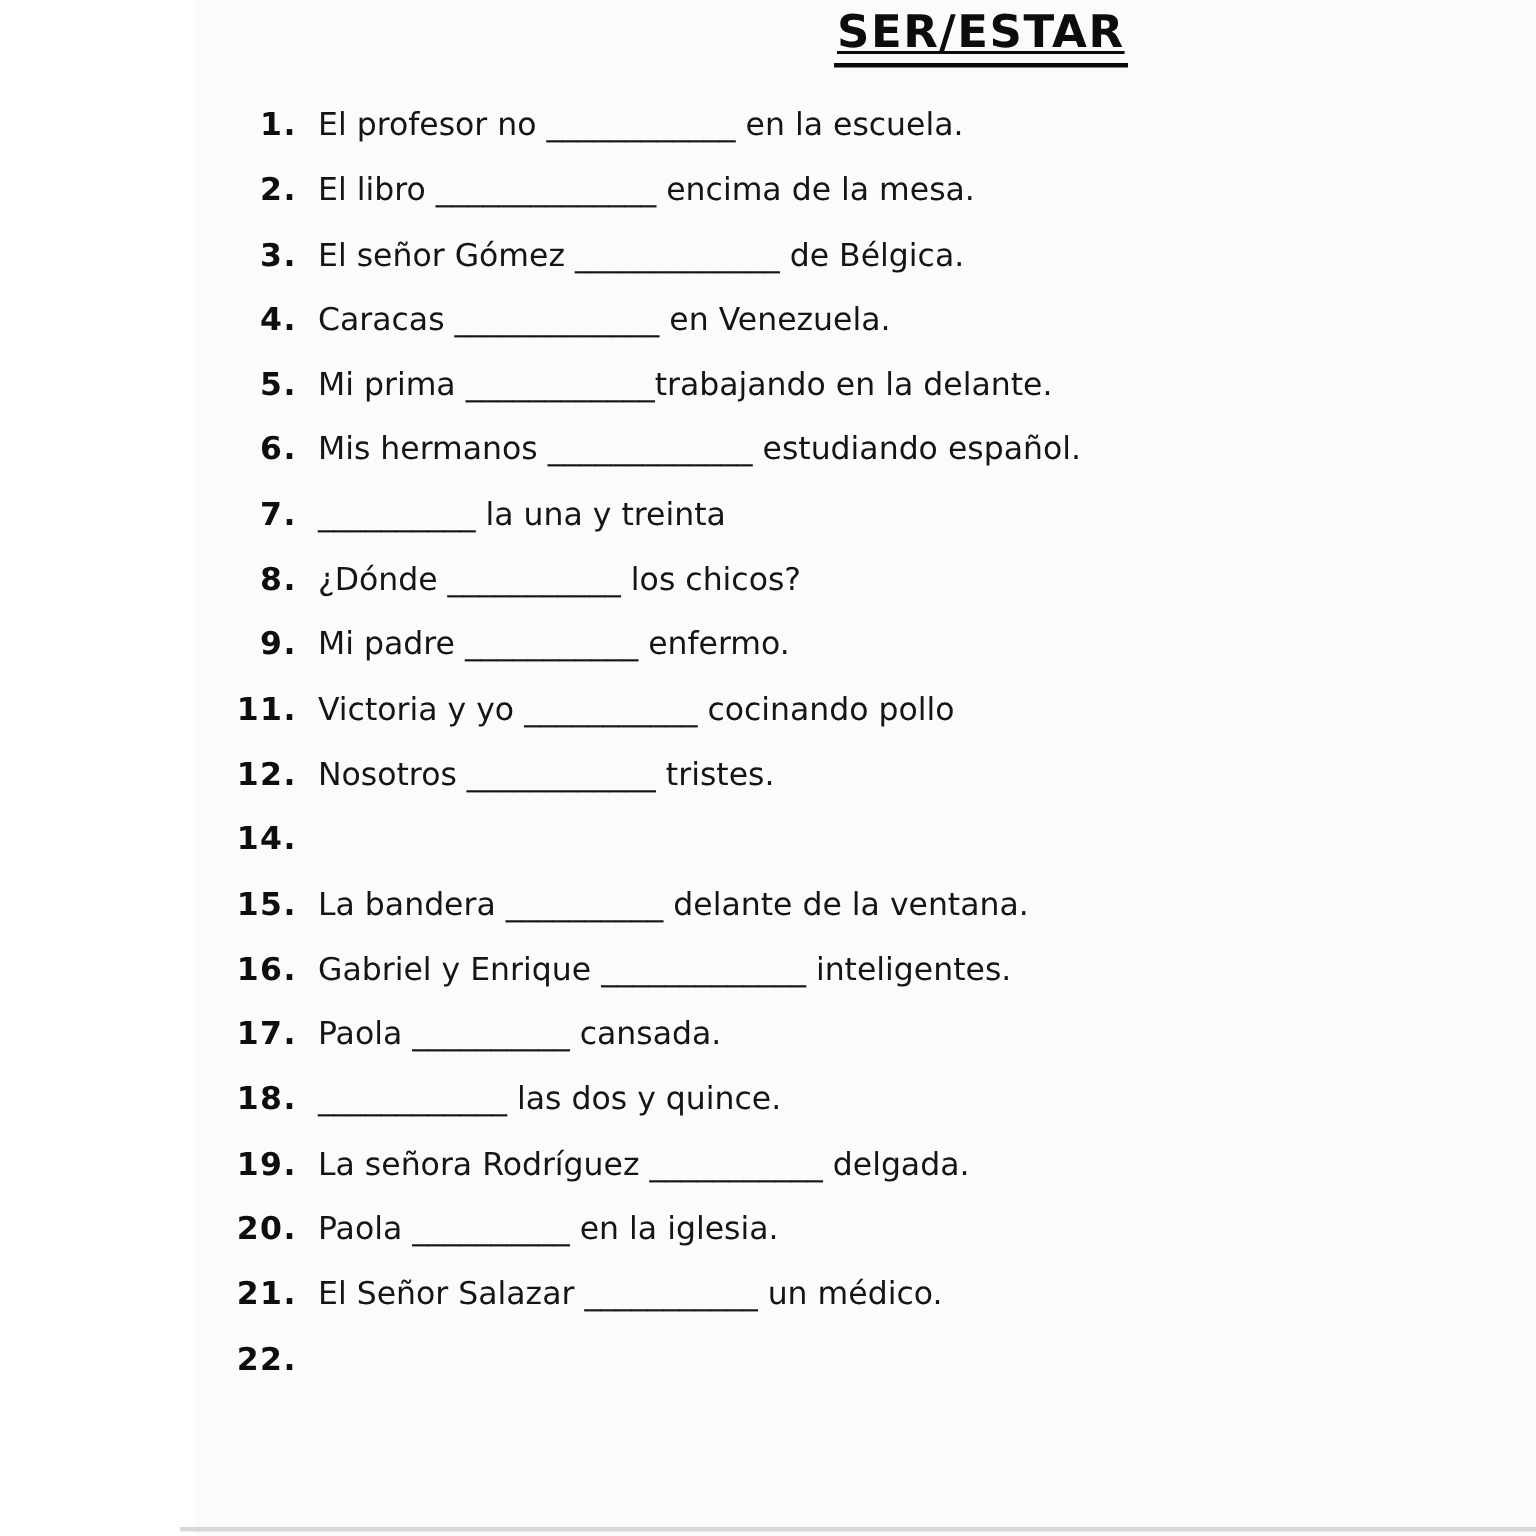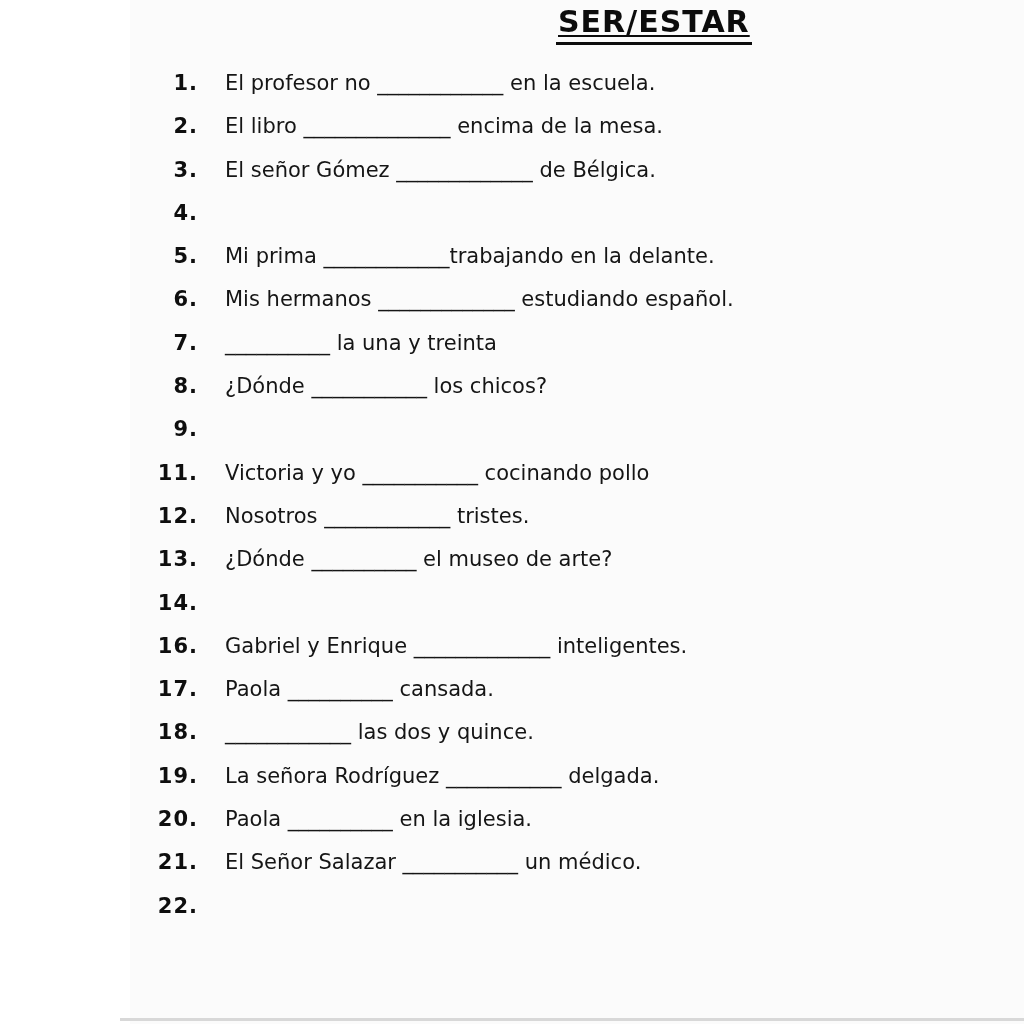--- a/index.html
+++ b/index.html
@@ -64,21 +64,21 @@
     width: 58px;
     text-align: right;
     font-weight: 700;
     font-size: 21px;
     line-height: 26px;
     letter-spacing: 1px;
     flex: 0 0 58px;
     color: #0e0e0e;
   }
   .txt {
-    margin-left: 27px;
+    margin-left: 14px;
     font-size: 21px;
     line-height: 26px;
     color: #151515;
   }
 </style>
 </head>
 <body>
 
 <div class="scan-area"></div>
 <div class="scan-edge"></div>
@@ -93,54 +93,56 @@
   <div class="row">
       <span class="num">2.</span>
       <span class="txt">El libro ______________ encima de la mesa.</span>
     </div>
   <div class="row">
       <span class="num">3.</span>
       <span class="txt">El señor Gómez _____________ de Bélgica.</span>
     </div>
   <div class="row">
       <span class="num">4.</span>
+      <span class="txt">Caracas _____________ en Venezuela.</span>
     </div>
   <div class="row">
       <span class="num">5.</span>
       <span class="txt">Mi prima ____________trabajando en la delante.</span>
     </div>
   <div class="row">
       <span class="num">6.</span>
       <span class="txt">Mis hermanos _____________ estudiando español.</span>
     </div>
   <div class="row">
       <span class="num">7.</span>
       <span class="txt">__________ la una y treinta</span>
     </div>
   <div class="row">
       <span class="num">8.</span>
       <span class="txt">¿Dónde ___________ los chicos?</span>
     </div>
   <div class="row">
       <span class="num">9.</span>
+      <span class="txt">Mi padre ___________ enfermo.</span>
     </div>
   <div class="row">
       <span class="num">11.</span>
       <span class="txt">Victoria y yo ___________ cocinando pollo</span>
     </div>
   <div class="row">
       <span class="num">12.</span>
       <span class="txt">Nosotros ____________ tristes.</span>
     </div>
   <div class="row">
-      <span class="num">13.</span>
-      <span class="txt">¿Dónde __________ el museo de arte?</span>
+      <span class="num">14.</span>
     </div>
   <div class="row">
-      <span class="num">14.</span>
+      <span class="num">15.</span>
+      <span class="txt">La bandera __________ delante de la ventana.</span>
     </div>
   <div class="row">
       <span class="num">16.</span>
       <span class="txt">Gabriel y Enrique _____________ inteligentes.</span>
     </div>
   <div class="row">
       <span class="num">17.</span>
       <span class="txt">Paola __________ cansada.</span>
     </div>
   <div class="row">

